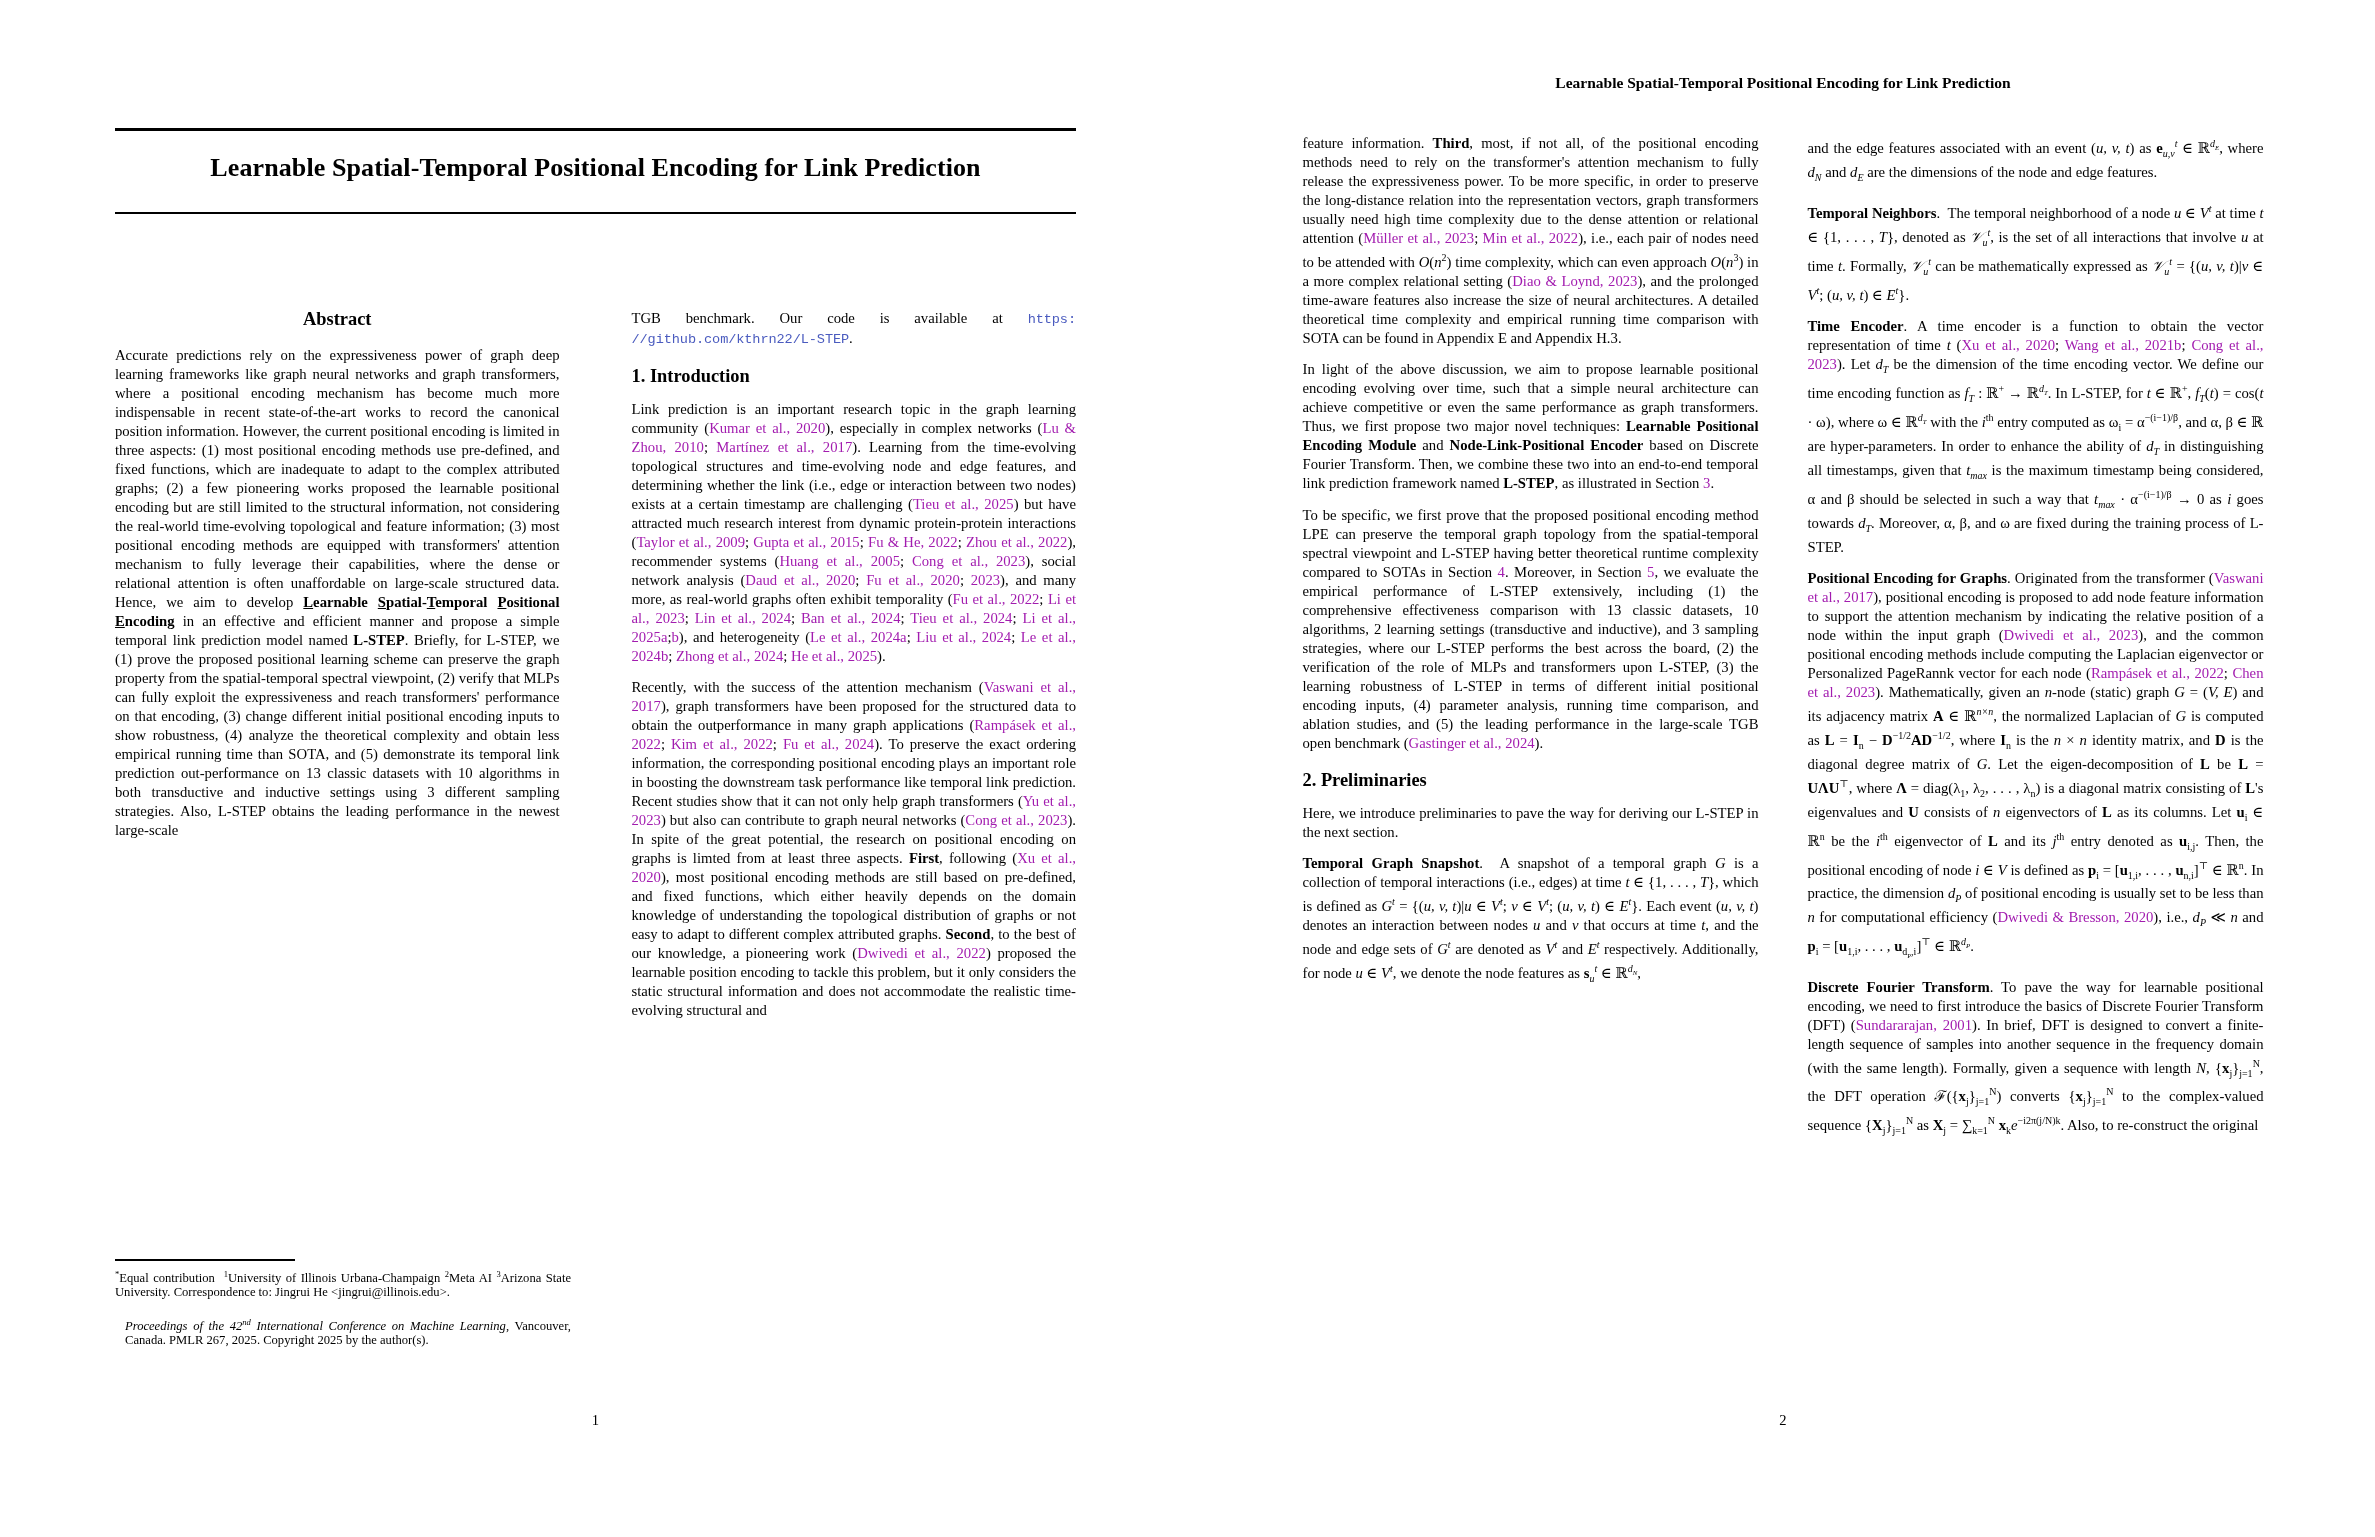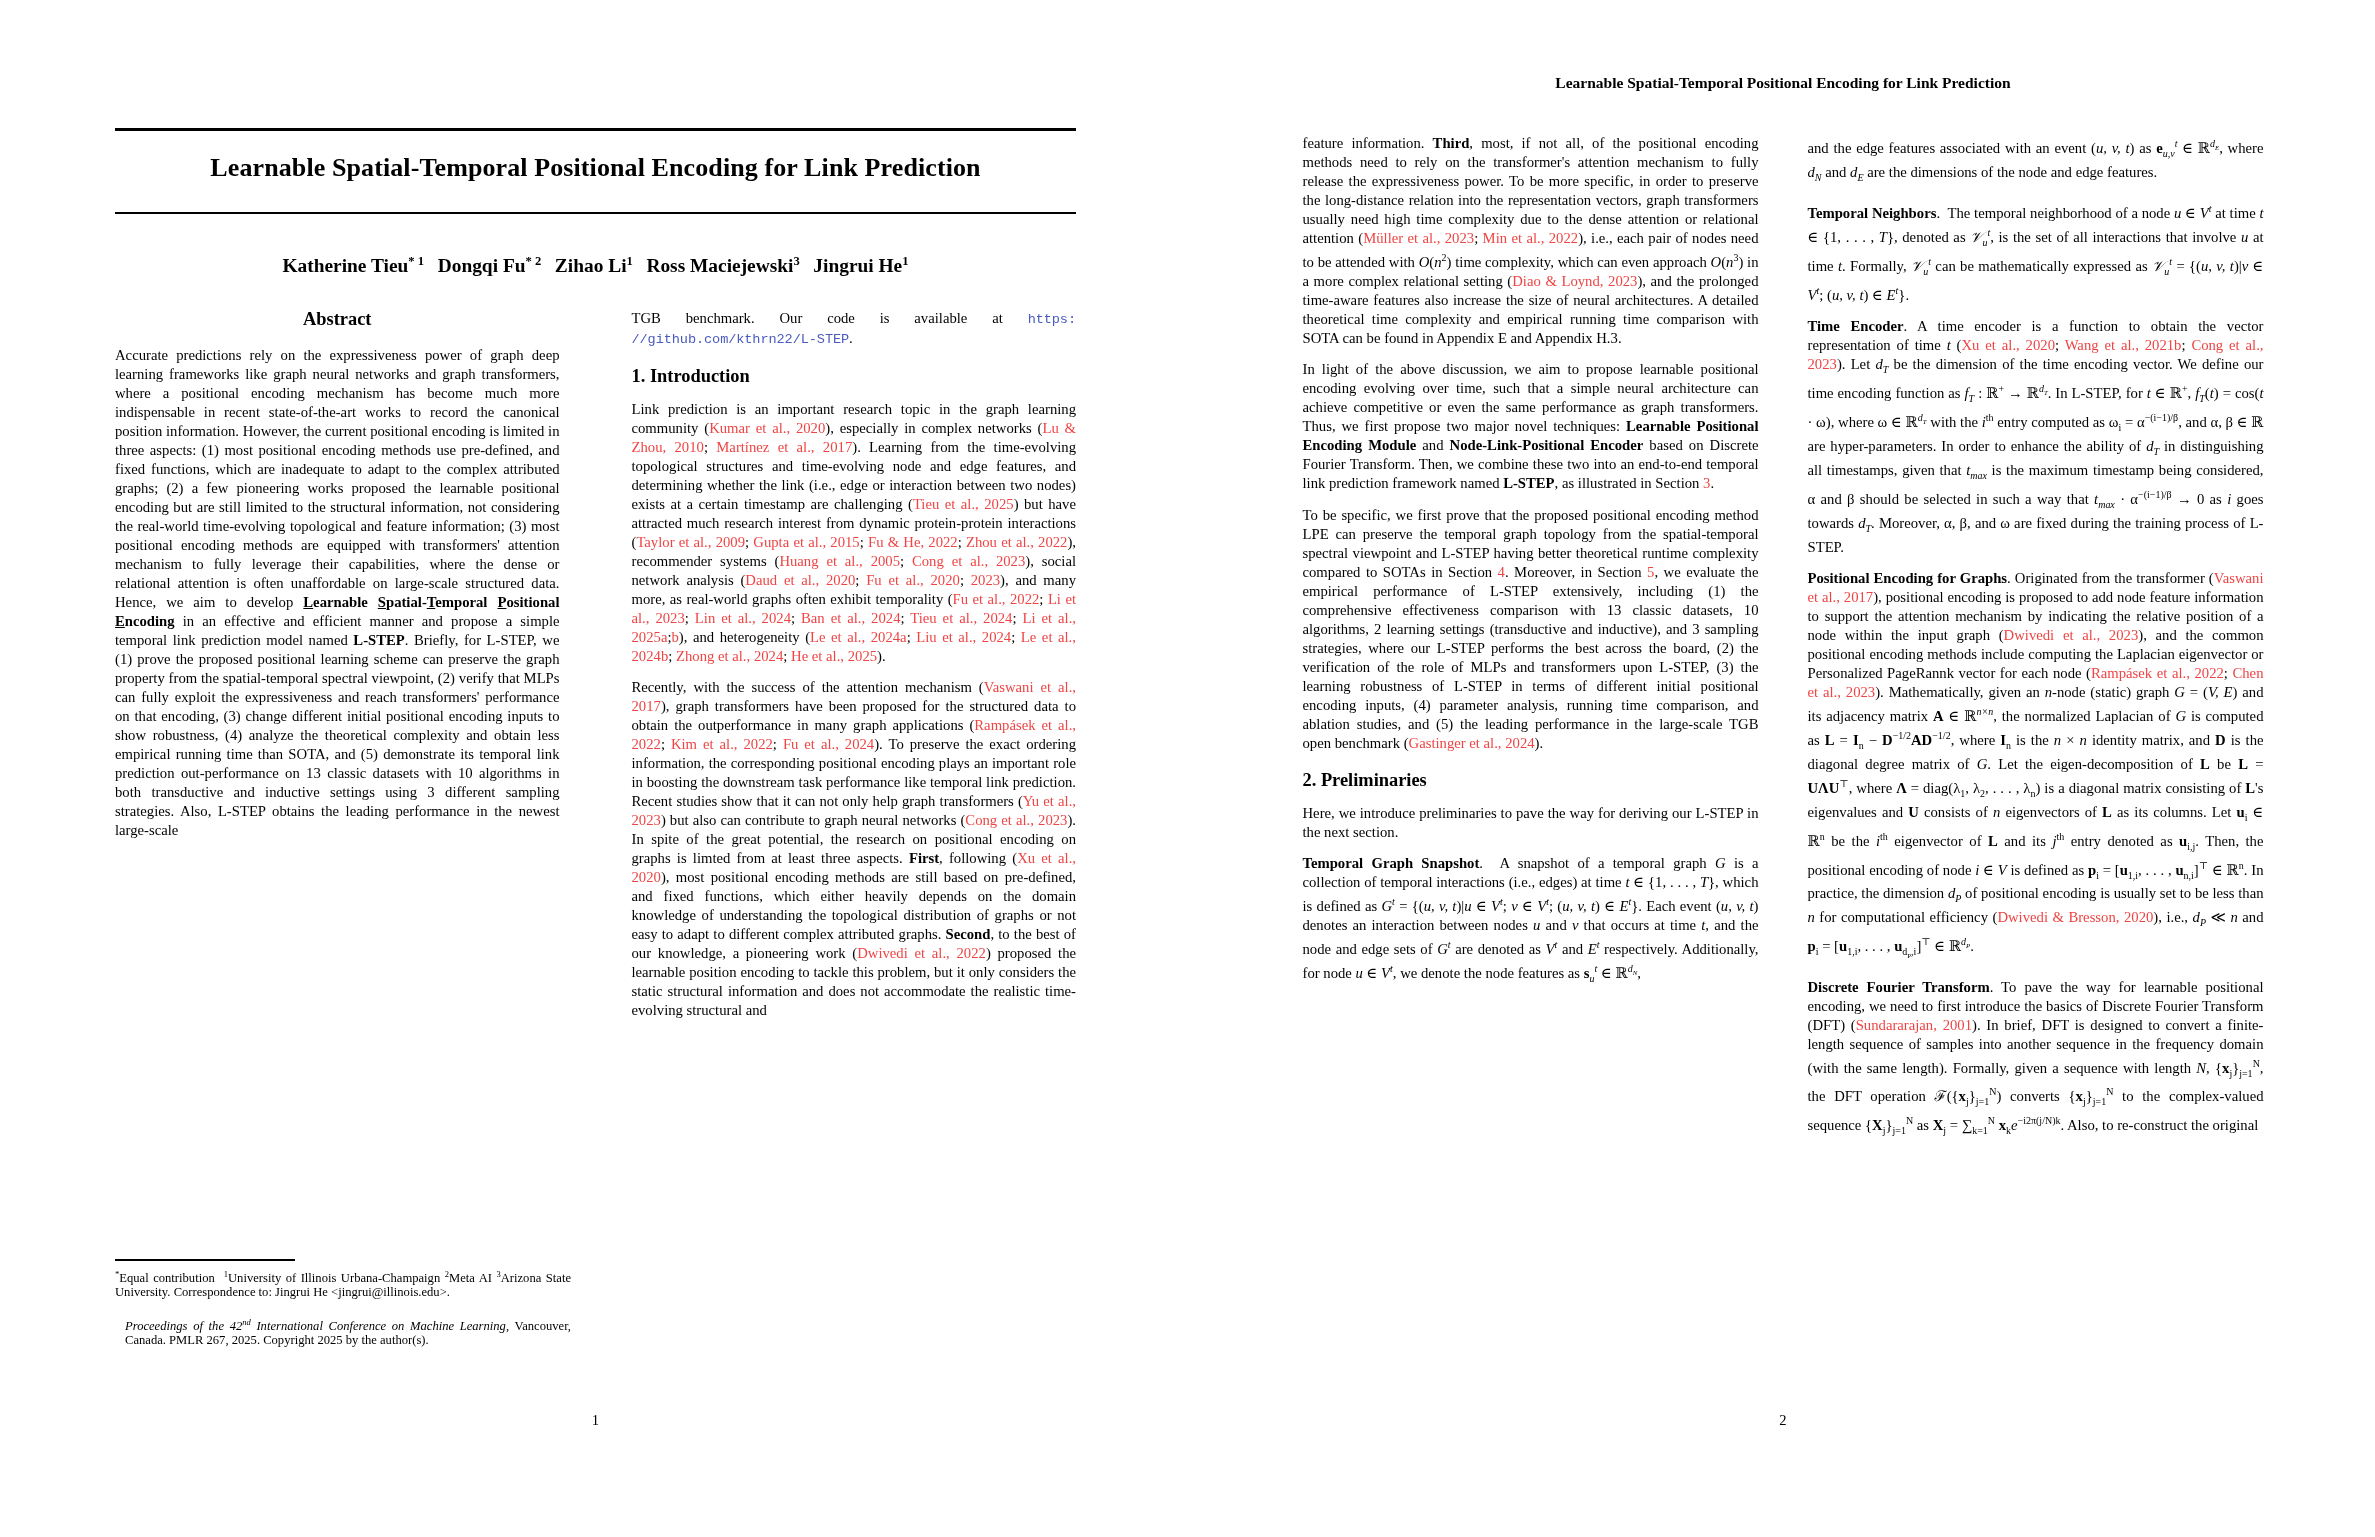--- a/index.html
+++ b/index.html
@@ -99,21 +99,21 @@
     line-height: 19px;
     text-align: justify;
   }
   .section-head {
     font-size: 18.4px;
     font-weight: bold;
     margin: 0 0 12.6px 0;
   }
   .sec-gap-before { margin-top: 17px; }
 
-  .cite { color: #ef4444; }
+  .cite { color: #a21caf; }
   .mono-link {
     font-family: "Liberation Mono", "DejaVu Sans Mono", monospace;
     color: #4a5bbf;
     font-size: 13.6px;
     letter-spacing: -0.1px;
   }
   b, .bf { font-weight: bold; }
   i, .it { font-style: italic; }
   .sup { font-size: 0.68em; vertical-align: super; }
   .sub { font-size: 0.68em; vertical-align: sub; }
@@ -179,21 +179,20 @@
 
   <div class="page page-left">
     <div class="p1-inner">
 
       <div class="rule-top"></div>
 
       <div class="paper-title">Learnable Spatial-Temporal Positional Encoding for Link Prediction</div>
 
       <div class="rule-under-title"></div>
 
-      <div class="authors">Katherine Tieu<span class="aff">* 1</span><span class="sep"></span>Dongqi Fu<span class="aff">* 2</span><span class="sep"></span>Zihao Li<span class="aff">1</span><span class="sep"></span>Ross Maciejewski<span class="aff">3</span><span class="sep"></span>Jingrui He<span class="aff">1</span></div>
 
       <div class="cols1">
 
         <div class="col">
           <div class="abstract-head">Abstract</div>
           <div class="abstract-body">Accurate predictions rely on the expressiveness power of graph deep learning frameworks like graph neural networks and graph transformers, where a positional encoding mechanism has become much more indispensable in recent state-of-the-art works to record the canonical position information. However, the current positional encoding is limited in three aspects: (1) most positional encoding methods use pre-defined, and fixed functions, which are inadequate to adapt to the complex attributed graphs; (2) a few pioneering works proposed the learnable positional encoding but are still limited to the structural information, not considering the real-world time-evolving topological and feature information; (3) most positional encoding methods are equipped with transformers' attention mechanism to fully leverage their capabilities, where the dense or relational attention is often unaffordable on large-scale structured data. Hence, we aim to develop <b><u>L</u>earnable <u>S</u>patial-<u>T</u>emporal <u>P</u>ositional <u>E</u>ncoding</b> in an effective and efficient manner and propose a simple temporal link prediction model named <b>L-STEP</b>. Briefly, for L-STEP, we (1) prove the proposed positional learning scheme can preserve the graph property from the spatial-temporal spectral viewpoint, (2) verify that MLPs can fully exploit the expressiveness and reach transformers' performance on that encoding, (3) change different initial positional encoding inputs to show robustness, (4) analyze the theoretical complexity and obtain less empirical running time than SOTA, and (5) demonstrate its temporal link prediction out-performance on 13 classic datasets with 10 algorithms in both transductive and inductive settings using 3 different sampling strategies. Also, L-STEP obtains the leading performance in the newest large-scale</div>
         </div>
 
         <div class="col">
           <div class="col-text">

